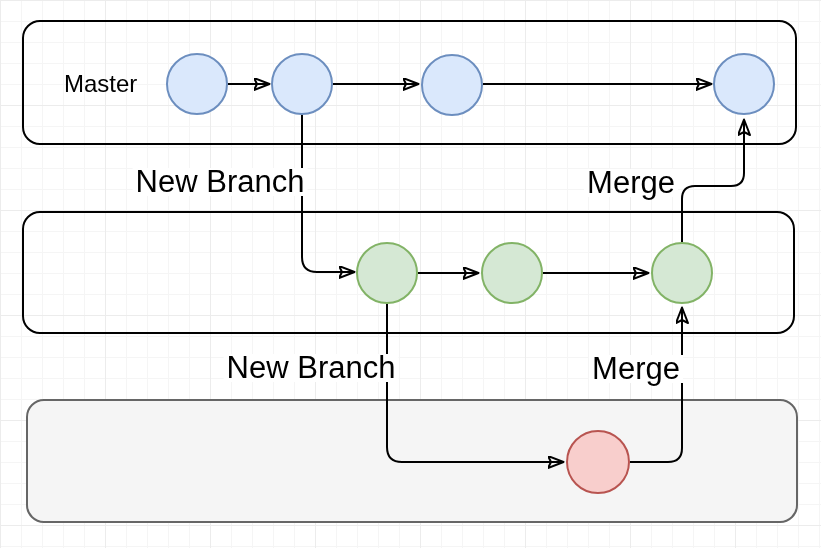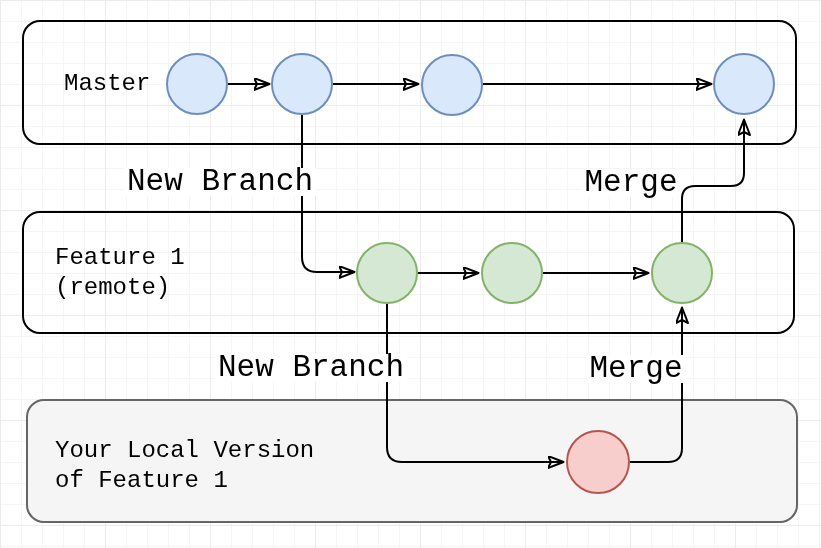--- a/index.html
+++ b/index.html
@@ -13,21 +13,20 @@
     width: 821px;
     height: 548px;
     overflow: hidden;
     background-color: #ffffff;
     background-image:
       linear-gradient(#ececec 1px, transparent 1px),
       linear-gradient(90deg, #ececec 1px, transparent 1px),
       linear-gradient(#f5f5f5 1px, transparent 1px),
       linear-gradient(90deg, #f5f5f5 1px, transparent 1px);
     background-size: 105px 105px, 105px 105px, 21px 21px, 21px 21px;
-    font-family: Liberation Mono, monospace;
   }
   .lane {
     position: absolute;
     border: 2px solid #000;
     border-radius: 18px;
     background: transparent;
     box-sizing: border-box;
     z-index: 1;
   }
   .lane.gray {
@@ -78,25 +77,21 @@
 <div class="canvas">
 
   <div class="lane" style="left: 22px; top: 20px; width: 775px; height: 125px; border-color: rgb(0, 0, 0);"></div>
 
   <div class="lane" style="left: 22px; top: 211px; width: 773px; height: 123px; border-color: rgb(0, 0, 0);"></div>
 
   <div class="lane gray" style="left: 26px; top: 399px; width: 772px; height: 124px; border-color: rgb(102, 102, 102); background-color: rgb(245, 245, 245);"></div>
 
   <div class="lane-label" style="left:64px; top:69px;">Master</div>
 
-  <div class="lane-label" style="left:55px; top:243px;">Feature 1
-(remote)</div>
 
-  <div class="lane-label" style="left:55px; top:436px;">Your Local Version
-of Feature 1</div>
 
   <svg class="edges-layer" width="821" height="548" viewBox="0 0 821 548">
     <defs>
       <marker id="arrow" markerUnits="userSpaceOnUse" markerWidth="18" markerHeight="14" refX="15.5" refY="6.5" orient="auto">
         <path d="M0.5,0.5 L16,6.5 L0.5,12.5 L3.5,6.5 Z" fill="#000" stroke="#000" stroke-width="1" stroke-linejoin="round"></path>
       </marker>
     </defs>
     <g stroke="#000" style="stroke: rgb(0, 0, 0);">
       <path d="M228,84 H269" marker-end="url(#arrow)"></path>
       <path d="M333,84 H418" marker-end="url(#arrow)"></path>

